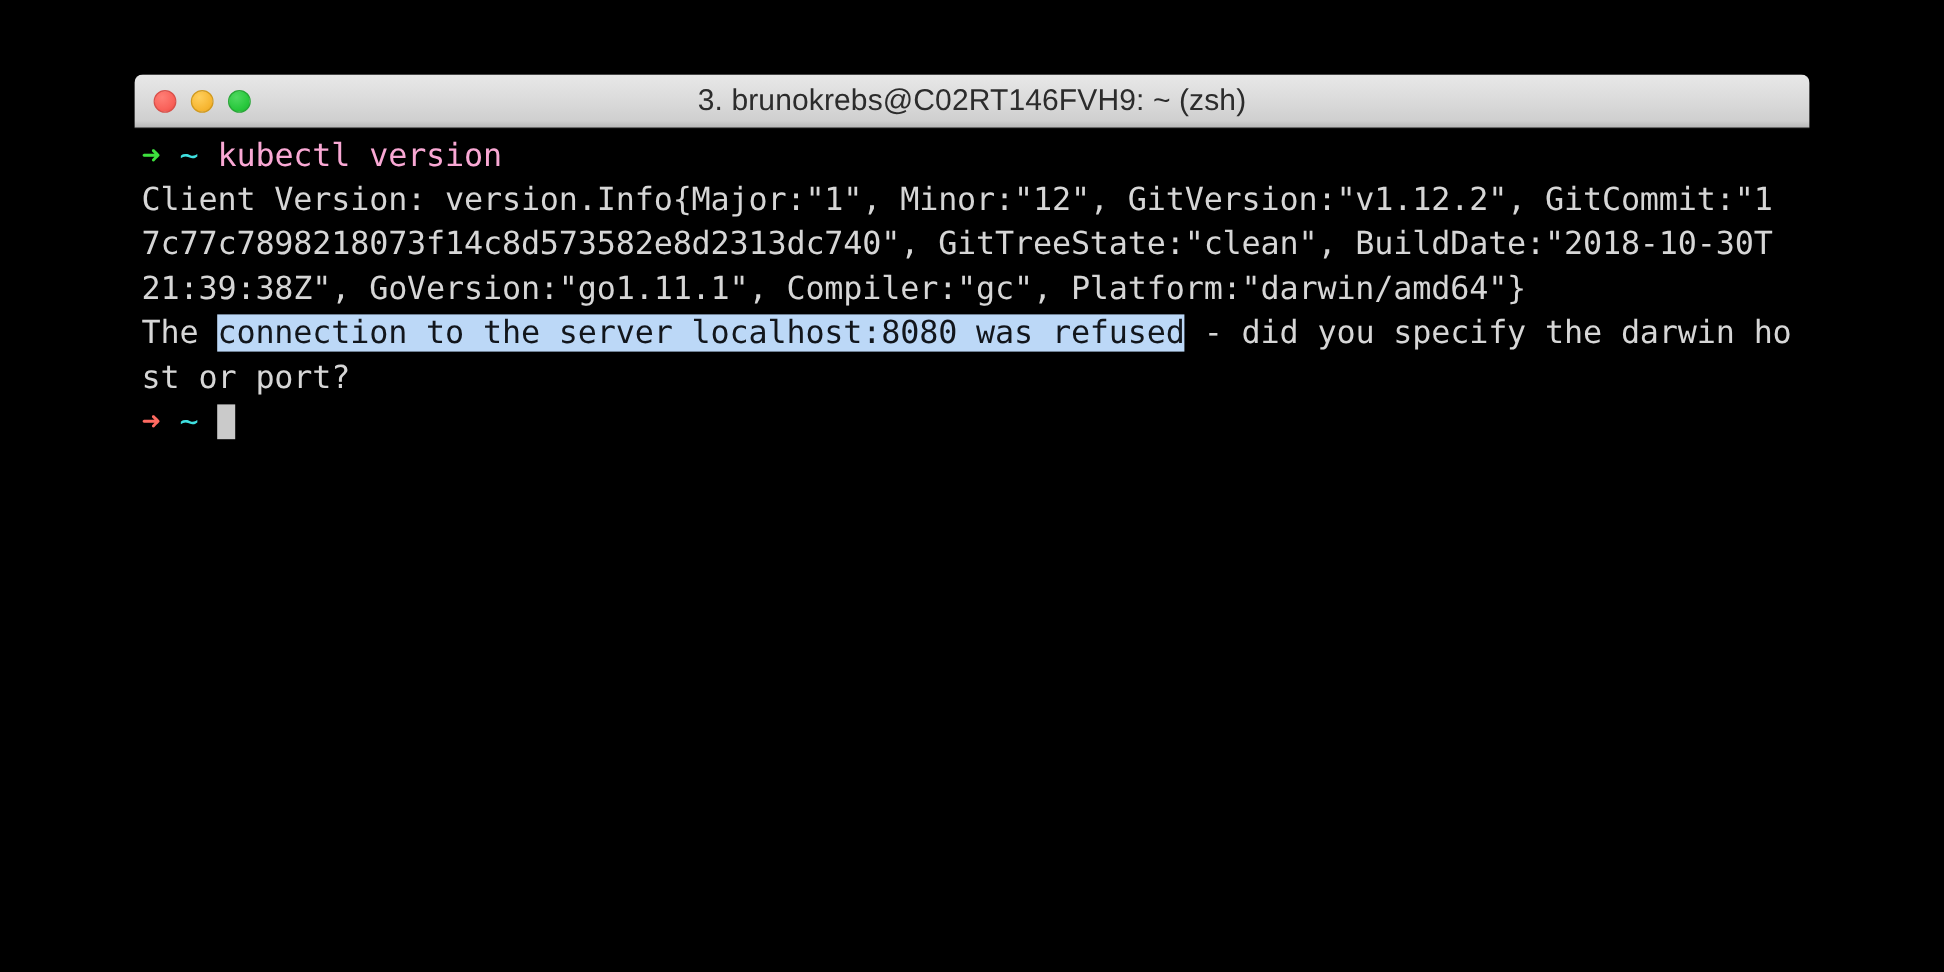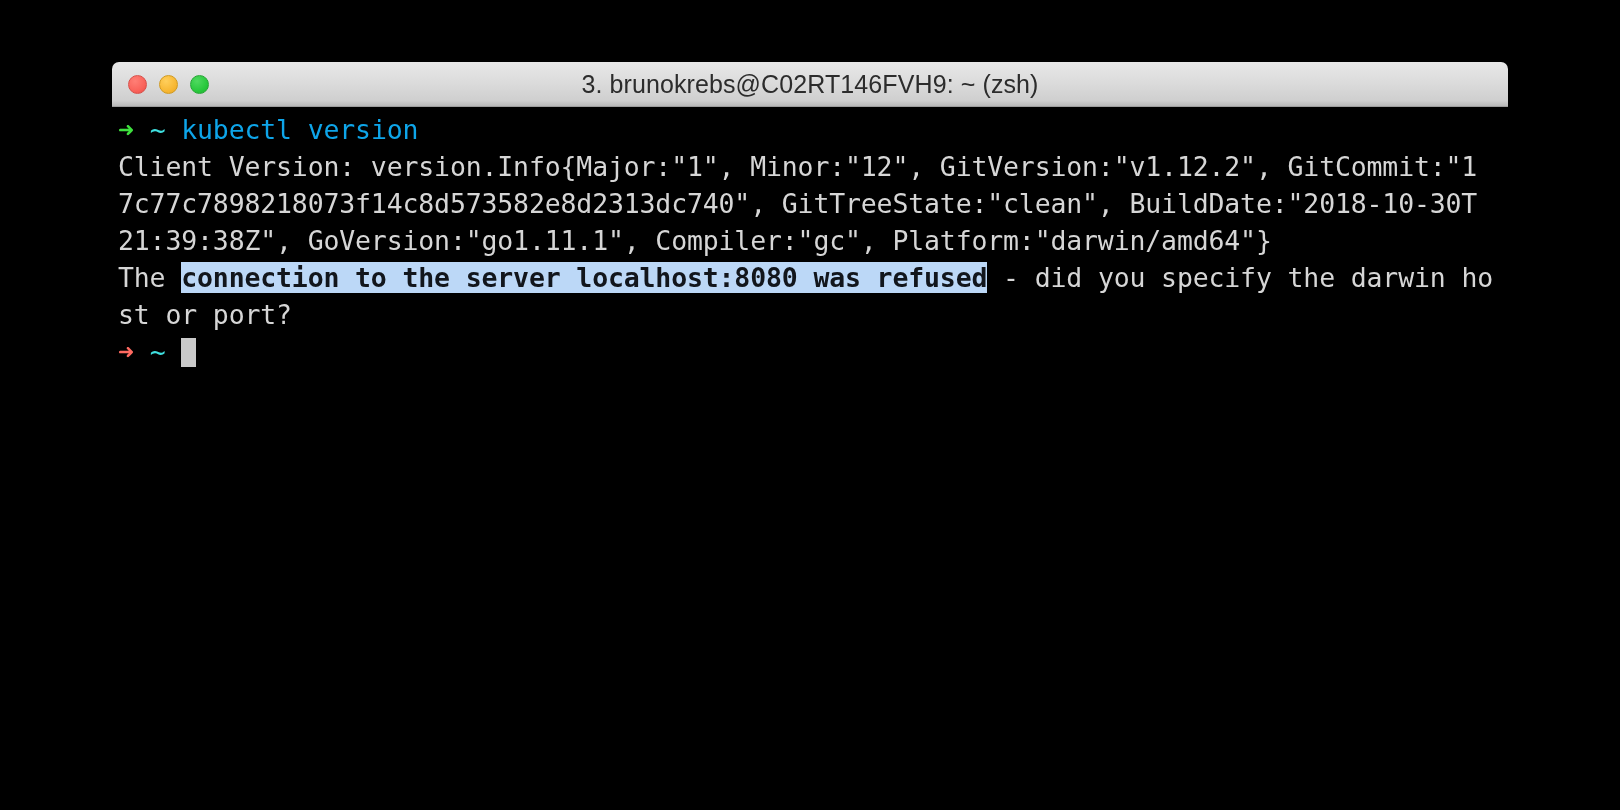--- a/index.html
+++ b/index.html
@@ -90,25 +90,24 @@
     font-size: 26.5px;
     line-height: 37px;
     color: #d6d6d6;
     white-space: pre;
     letter-spacing: -0.15px;
   }
 
   .prompt-arrow-green { color: #3ee03e; }
   .prompt-arrow-red   { color: #ff6a61; }
   .prompt-tilde       { color: #3fe0e0; }
-  .cmd-text           { color: #0ea5e9; }
+  .cmd-text           { color: #f9a8d4; }
   .sel {
     background: #bcd8f7;
     color: #12161c;
-    font-weight: bold;
   }
 
   .cursor-block {
     display: inline-block;
     width: 15px;
     height: 29px;
     background: #cacaca;
     vertical-align: -6px;
   }
 </style>

